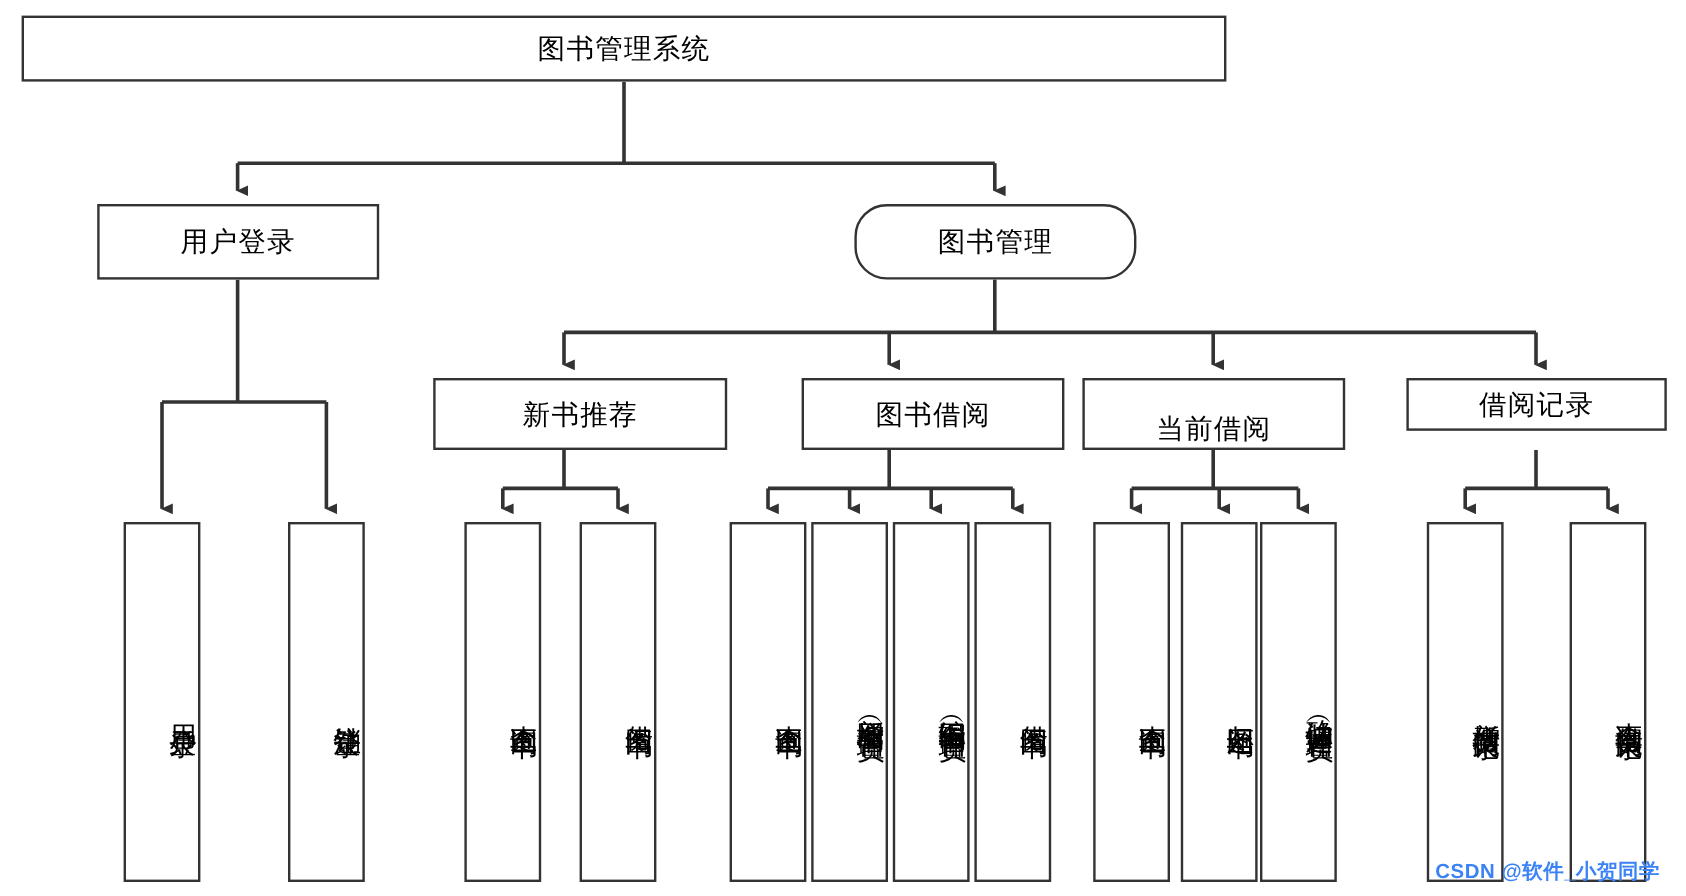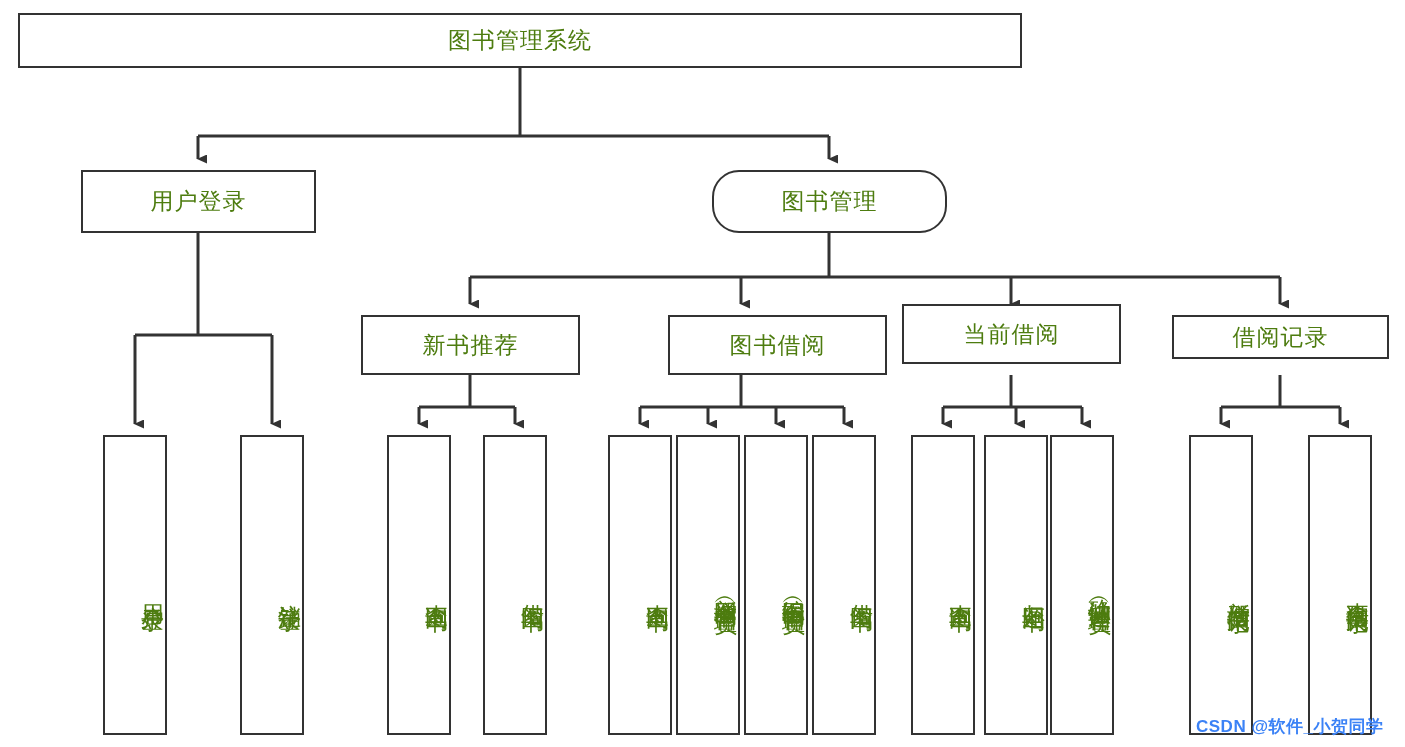--- a/index.html
+++ b/index.html
@@ -27,21 +27,21 @@
     pointer-events: none;
   }
   .node {
     position: absolute;
     box-sizing: border-box;
     background: #ffffff;
     border: 2px solid #333333;
     display: flex;
     align-items: center;
     justify-content: center;
-    color: #4d7c0f;
+    color: #000000;
   }
   .node.h {
     font-size: 23px;
     letter-spacing: 1px;
   }
   .node.v {
     font-size: 23px;
     writing-mode: vertical-rl;
     text-orientation: upright;
     align-items: flex-start;
@@ -118,27 +118,27 @@
     <span>图书管理系统</span>
   </div>
 
   <div class="node h" id="node-l2-0" style="left: 81px; top: 170px; width: 235px; height: 63px;">
     <span>用户登录</span>
   </div>
   <div class="node h" id="node-l2-1" style="left: 712px; top: 170px; width: 235px; height: 63px; border-radius: 27px;">
     <span>图书管理</span>
   </div>
 
-  <div class="node h" id="node-l3-0" style="left: 361px; top: 315px; width: 219px; height: 60px;">
+  <div class="node h" id="node-l3-0" style="left: 361px; top: 315px; width: 245px; height: 60px;">
     <span>新书推荐</span>
   </div>
   <div class="node h" id="node-l3-1" style="left: 668px; top: 315px; width: 219px; height: 60px;">
     <span>图书借阅</span>
   </div>
-  <div class="node h" id="node-l3-2" style="left: 902px; top: 304px; width: 219px; height: 60px;">
+  <div class="node h" id="node-l3-2" style="left: 902px; top: 315px; width: 219px; height: 60px; align-items: flex-end;">
     <span>当前借阅</span>
   </div>
   <div class="node h" id="node-l3-3" style="left: 1172px; top: 315px; width: 217px; height: 44px;">
     <span>借阅记录</span>
   </div>
 
   <div class="node v" id="node-leaf-0" style="left: 103px; top: 435px; width: 64px; height: 300px;">
     <span class="vtext">用户登录</span>
   </div>
   <div class="node v" id="node-leaf-1" style="left: 240px; top: 435px; width: 64px; height: 300px;">

